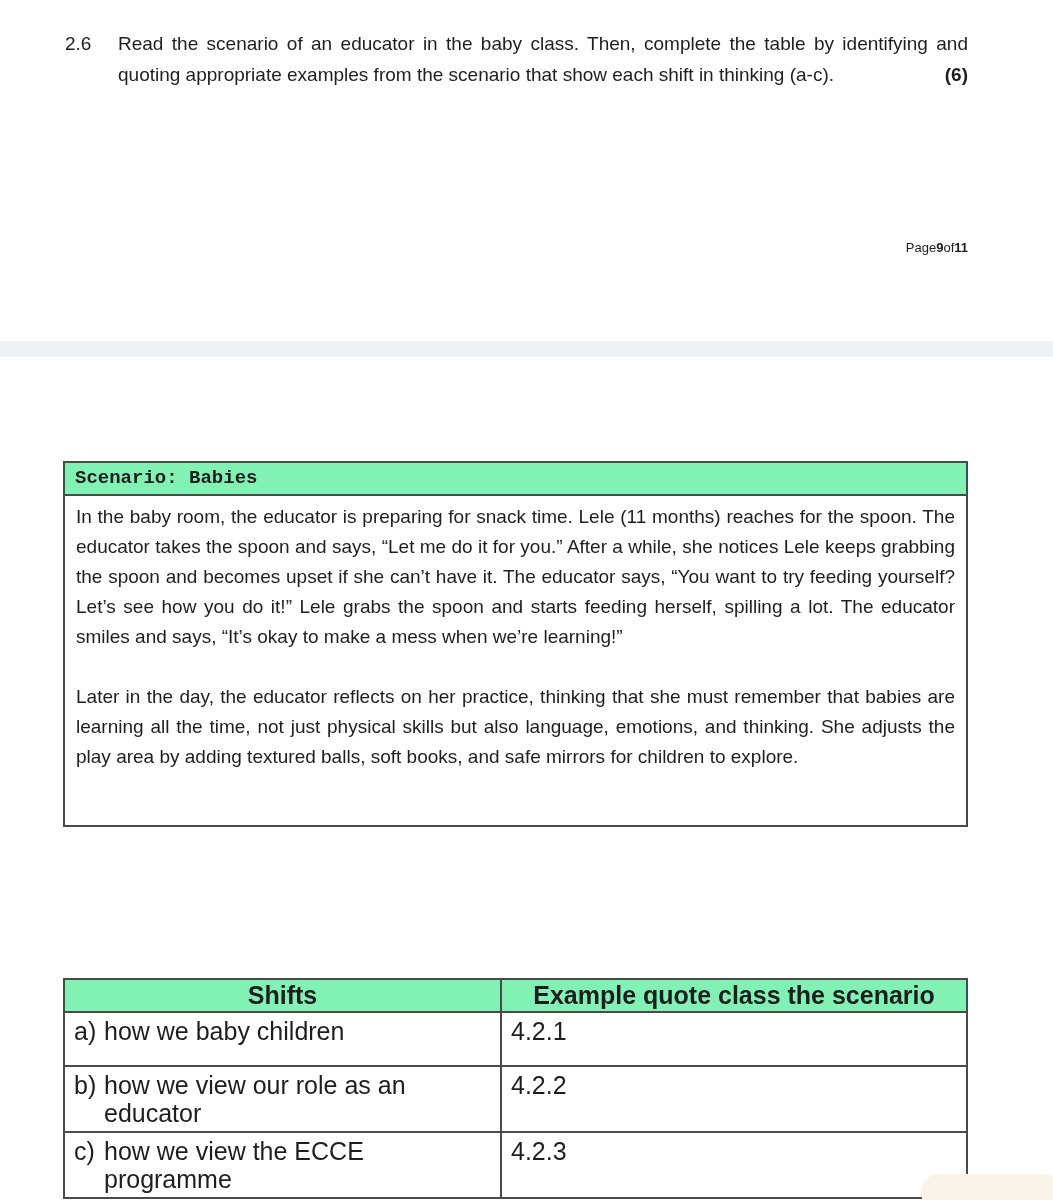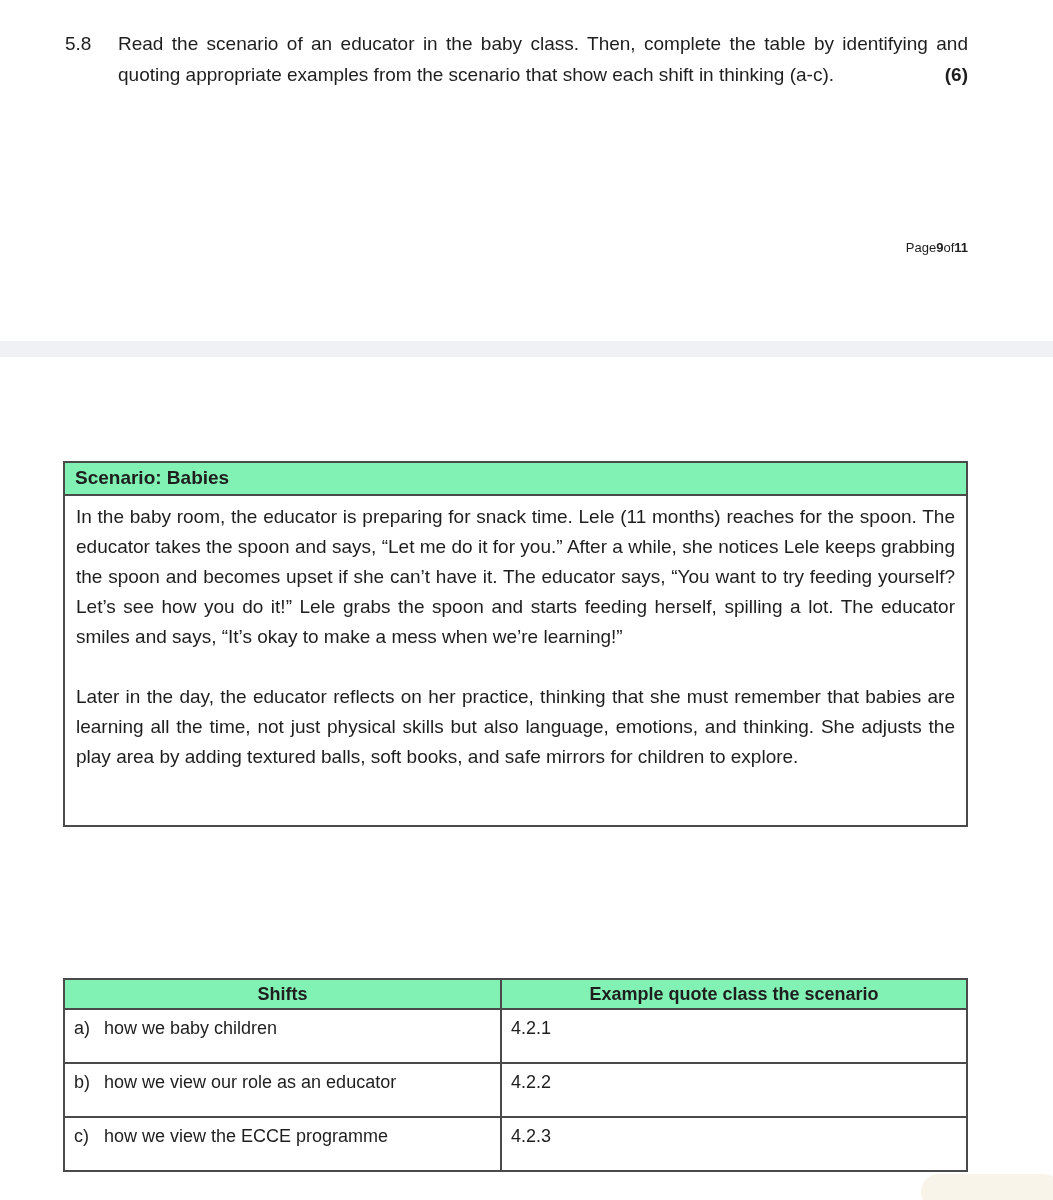--- a/index.html
+++ b/index.html
@@ -72,39 +72,40 @@
     width: 905px;
     border: 2px solid var(--border);
     font-size: 19px;
   }
   .scenario-header {
     background: var(--green);
     border-bottom: 2px solid var(--border);
     font-weight: bold;
     padding: 2px 10px 3px 10px;
     line-height: 26px;
+    font-family: Liberation Mono, monospace;
   }
   .scenario-body {
     height: 329px;
     overflow: hidden;
     padding: 6px 11px 10px 11px;
     text-align: justify;
     line-height: 30px;
   }
   .scenario-body p { margin: 0 0 30px 0; }
   .scenario-body p:last-child { margin-bottom: 16px; }
 
   
   .shifts-table {
     position: absolute;
     top: 978px;
     left: 63px;
     width: 905px;
     border-collapse: collapse;
-    font-size: 18px;
+    font-size: 25px;
   }
   .shifts-table th, .shifts-table td {
     border: 2px solid var(--border);
   }
   .shifts-table th {
     background: var(--green);
     font-weight: bold;
     text-align: center;
     height: 30px;
     padding: 1px 4px;
@@ -129,21 +130,21 @@
     background: var(--blob);
     border-radius: 18px;
   }
 </style>
 </head>
 <body>
 
 <div class="page">
 
   <div class="question">
-    <div class="qnum">5.8</div>
+    <div class="qnum">2.6</div>
     <div class="qbody">
       <span>Read the scenario of an educator in the baby class. Then, complete the table by identifying and quoting appropriate examples from the scenario that show each shift in thinking (a-c).</span>
       <span class="marks">(6)</span>
     </div>
   </div>
 
   <div class="page-footer">
     <span>Page</span>
     <span class="bold">9</span>
     <span>of</span>

